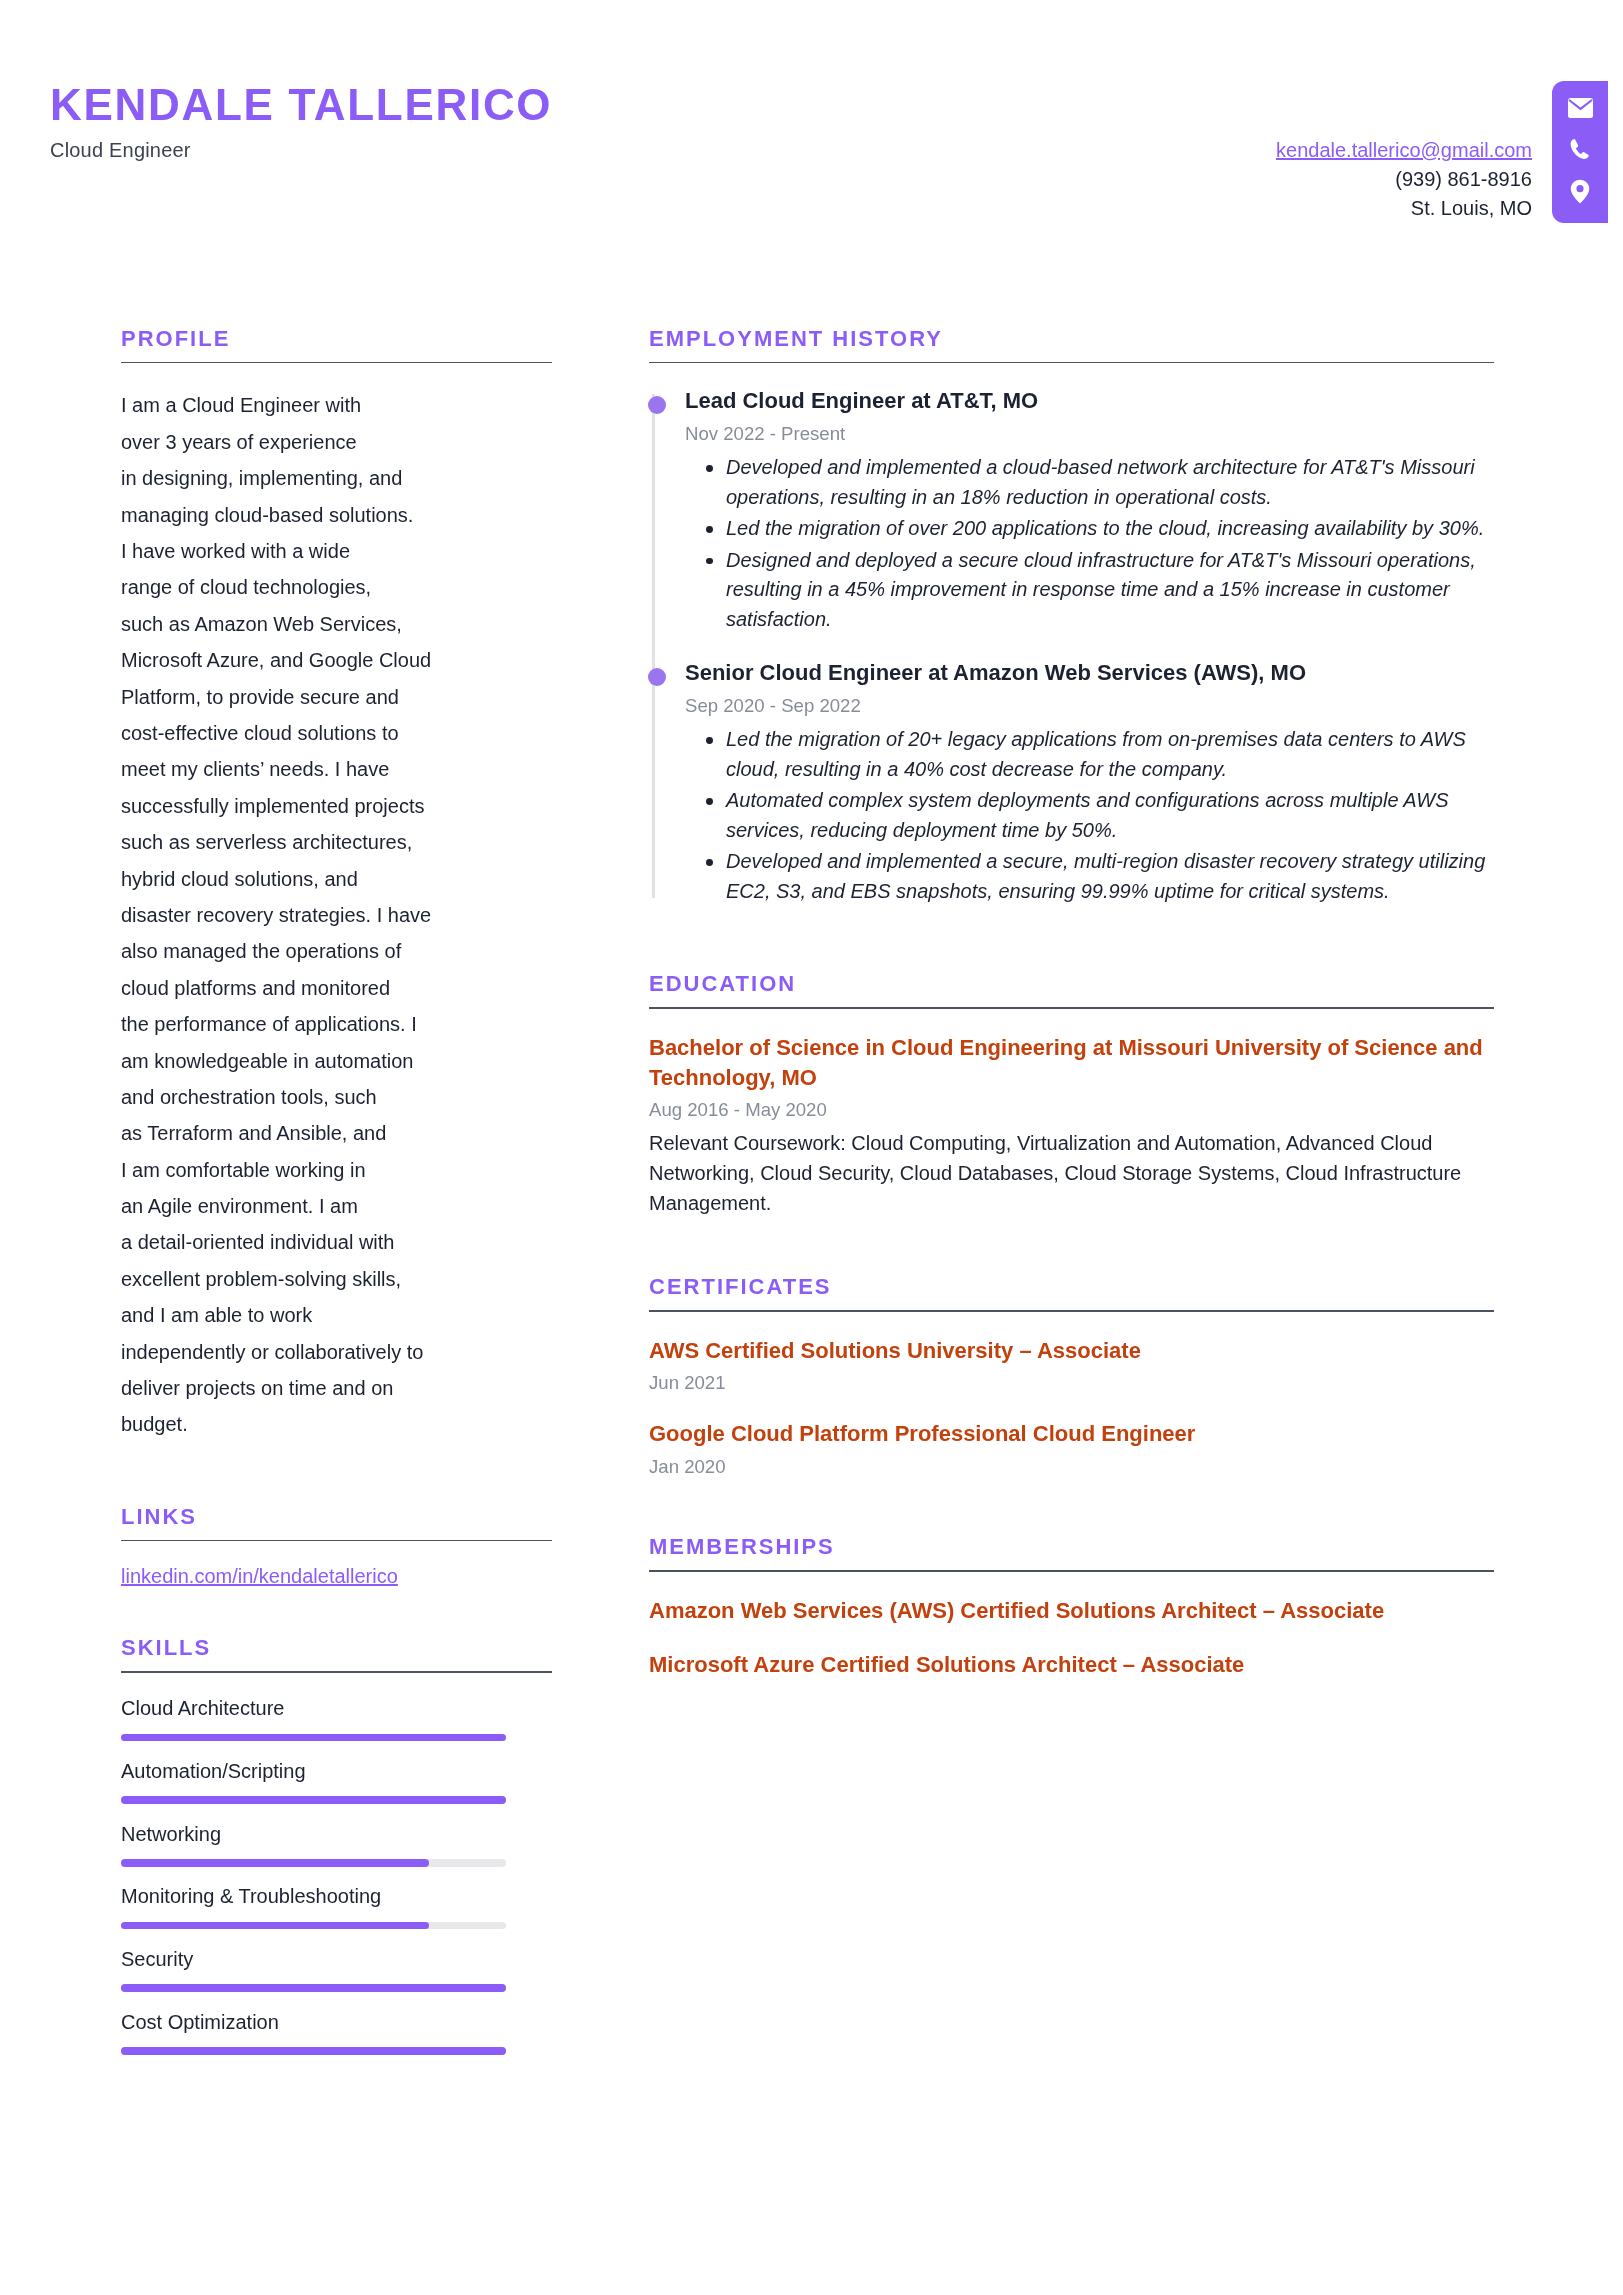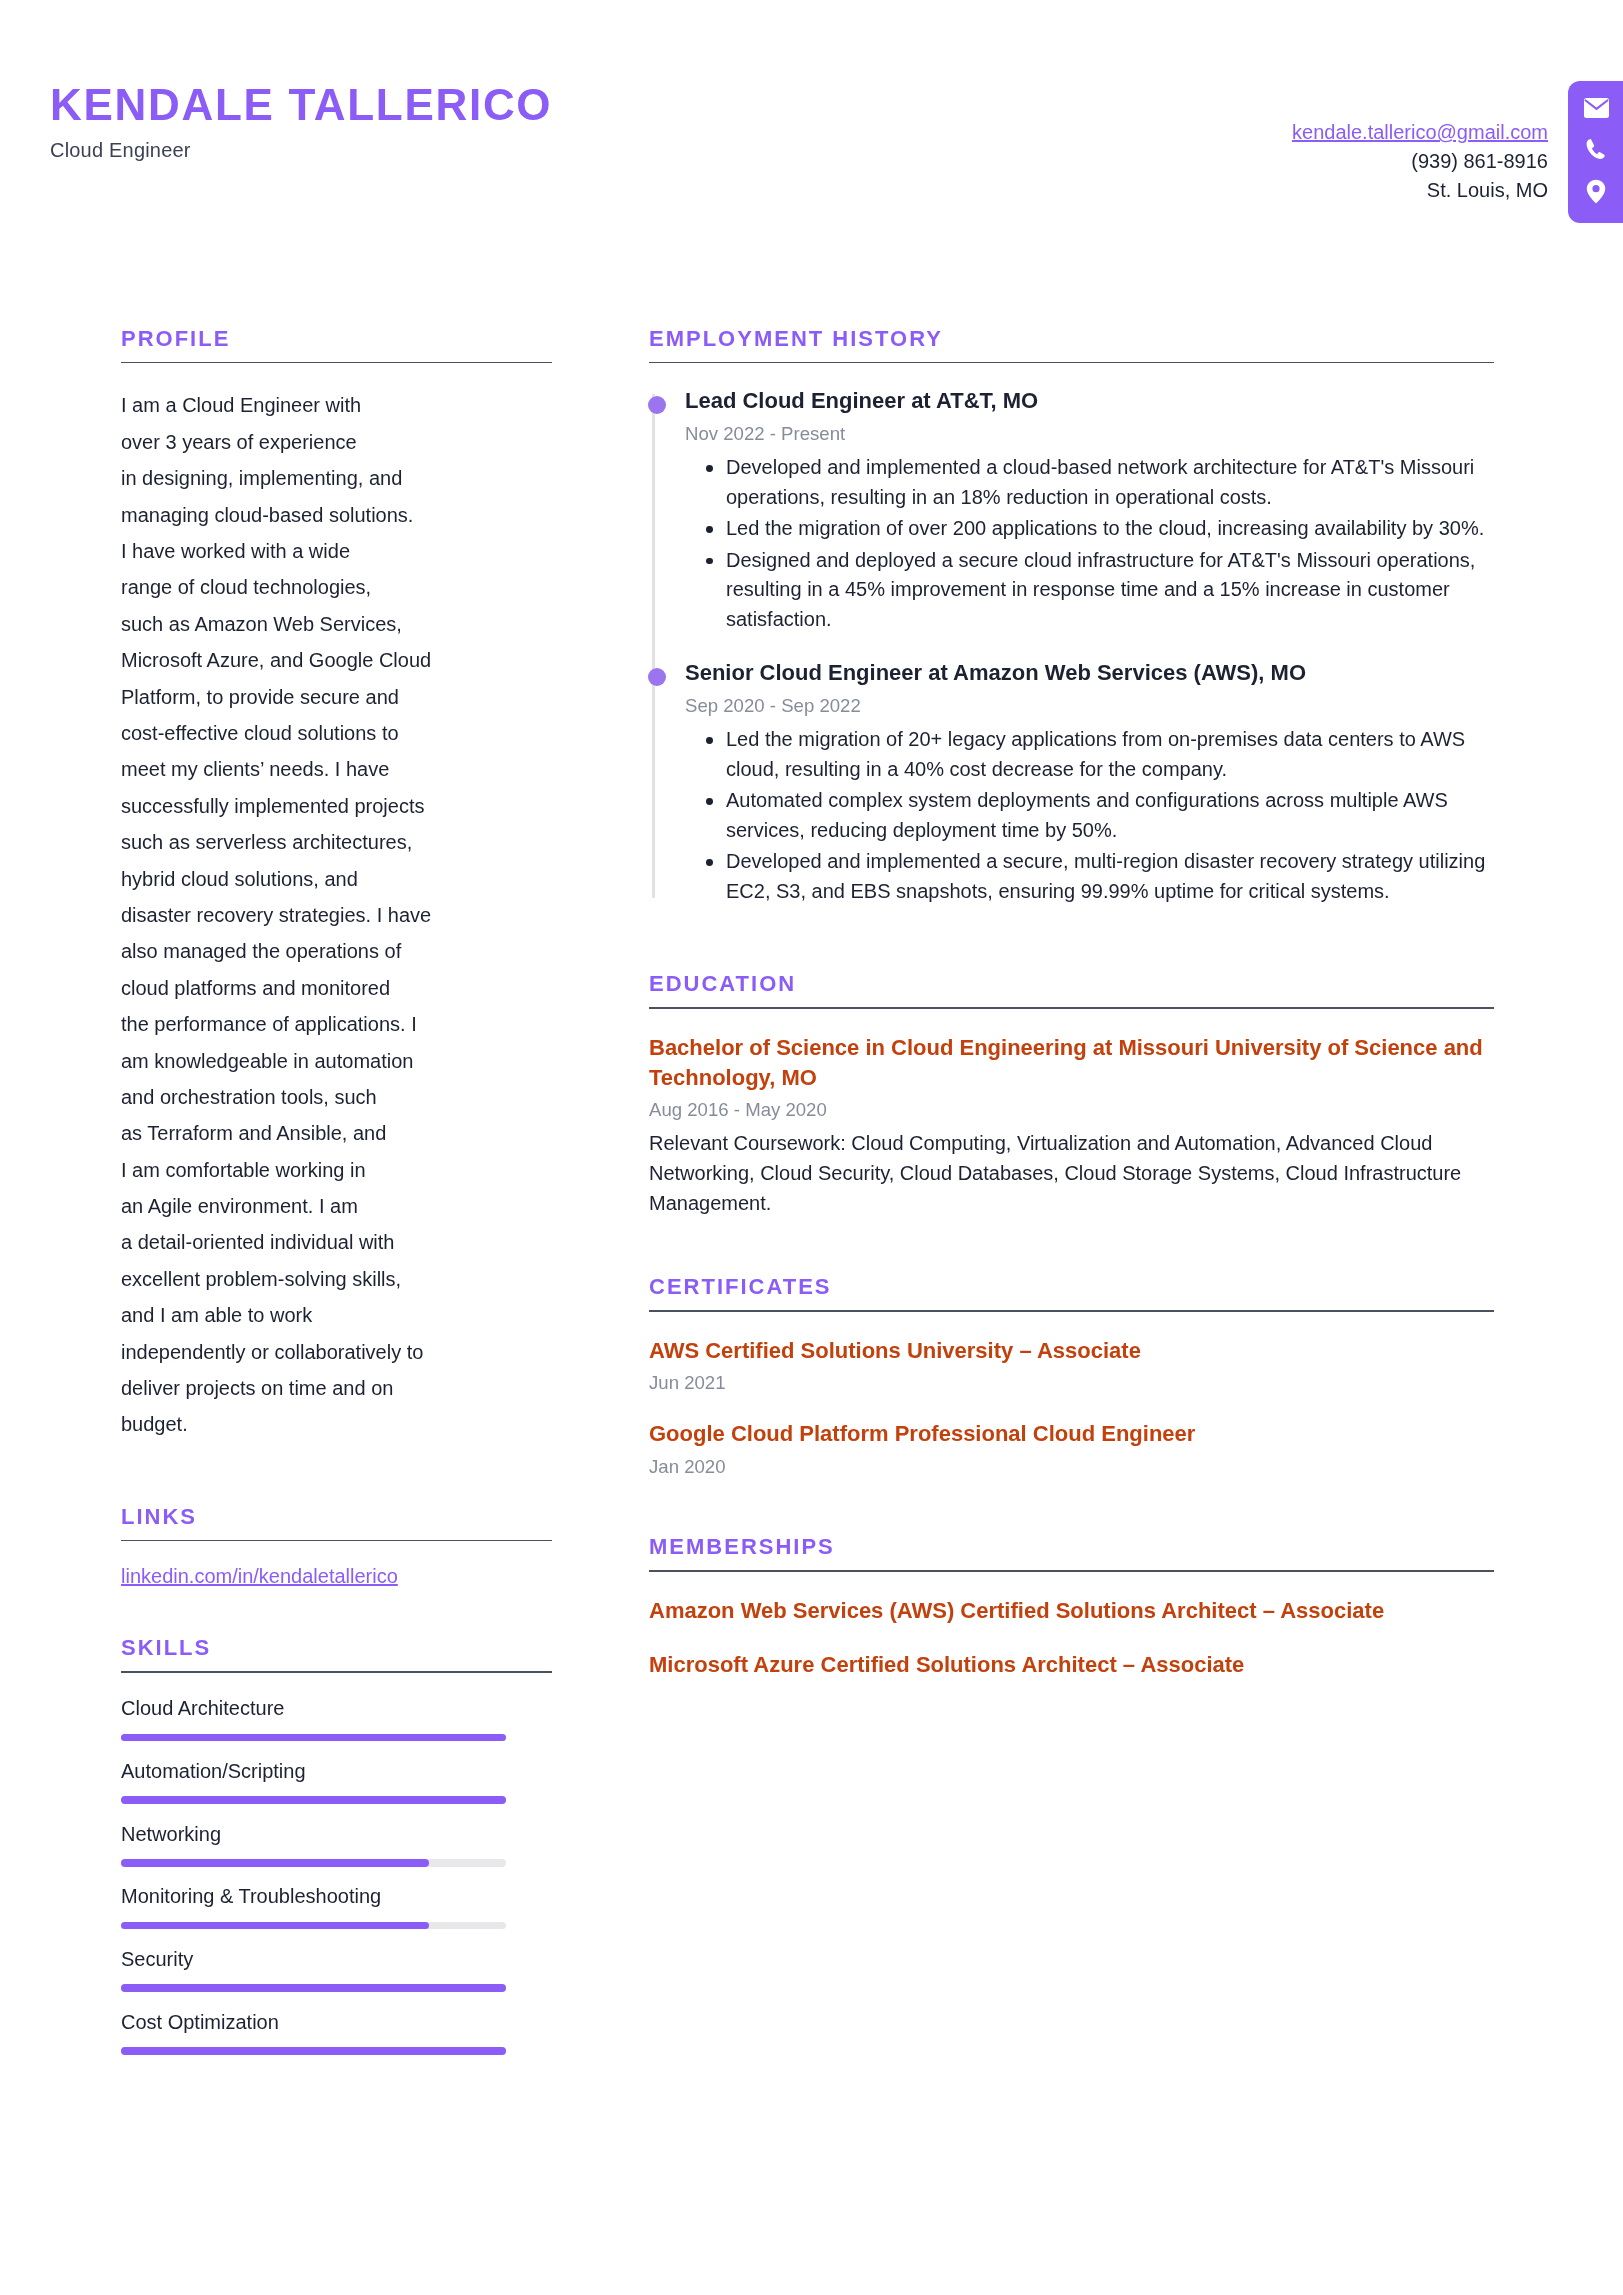--- a/index.html
+++ b/index.html
@@ -49,22 +49,22 @@
   .job-title {
     margin-top: 10px;
     font-size: 20px;
     font-weight: 400;
     color: #3b4254;
     letter-spacing: 0.2px;
   }
 
   .header-right {
     display: flex;
-    align-items: center;
-    padding-right: 0;
+    align-items: flex-end;
+    padding-right: 16px;
   }
 
   .contact-lines {
     text-align: right;
     padding-top: 20px;
     padding-right: 20px;
     font-size: 20px;
     line-height: 1.45;
     color: #1d2233;
   }
@@ -220,20 +220,21 @@
   .job-dates {
     font-size: 18.6px;
     color: #868c99;
     margin-top: 6.8px;
     margin-bottom: 8.5px;
   }
 
   .bullets {
     list-style: none;
     padding-left: 41px;
+    font-style: italic;
   }
 
   .bullets li {
     position: relative;
     font-size: 20px;
     line-height: 1.48;
     color: #1d2233;
     margin-bottom: 1.7px;
   }
 

